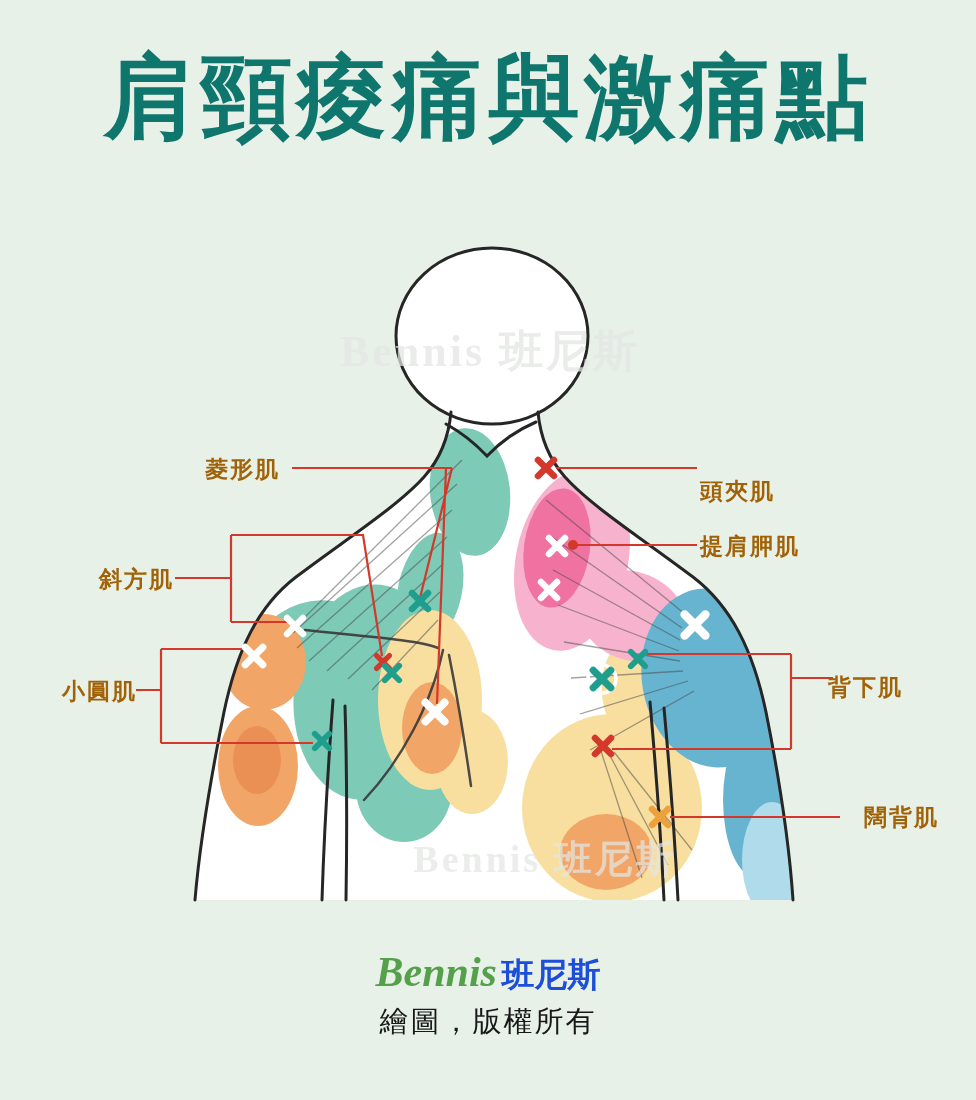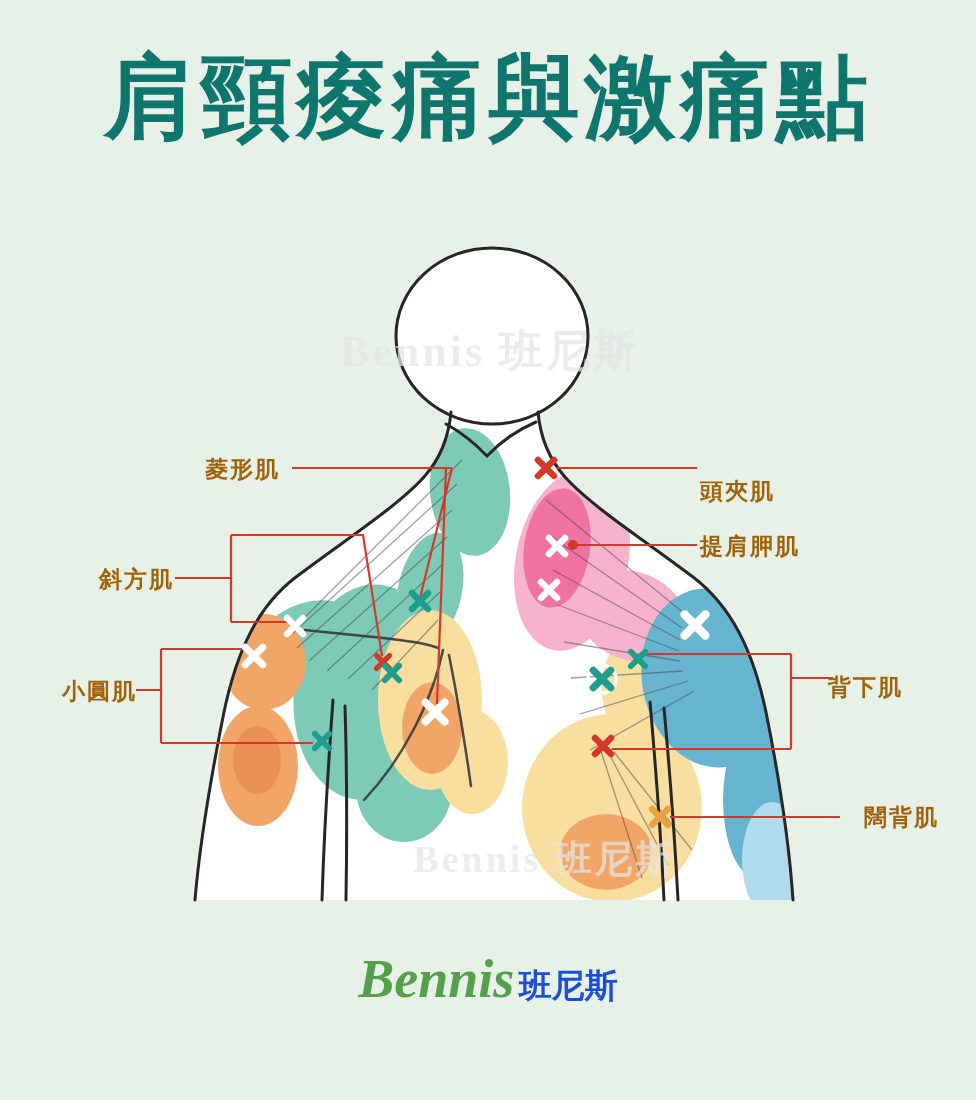--- a/index.html
+++ b/index.html
@@ -23,21 +23,21 @@
   #label-teres{left:62px;top:676px;}
   #label-infraspinatus{left:828px;top:664px;margin-top:8px;}
   #label-latissimus{left:844px;top:802px;margin-left:20px;}
   .outline{fill:none;stroke:#262626;stroke-width:3;stroke-linecap:round;}
   .fiber{fill:none;stroke:#2e2e2e;stroke-width:1.3;opacity:0.5;}
   .fiber2{fill:none;stroke:#1e1e1e;stroke-width:2.5;opacity:0.9;stroke-linecap:round;}
   .leader{fill:none;stroke:#d4382a;stroke-width:2.2;}
   .dot{fill:#d4382a;}
   .wm{fill:#e3e6e3;opacity:0.72;font-family:"Liberation Serif",serif;font-weight:bold;letter-spacing:3px;}
   .footer{position:absolute;top:948px;left:0;width:100%;text-align:center;}
-  .brand-en{font-family:"Liberation Serif",serif;font-style:italic;font-weight:700;font-size:54px;color:#55a04a;}
+  .brand-en{font-family:"Liberation Serif",serif;font-style:italic;font-weight:700;font-size:42px;color:#55a04a;}
   .brand-zh{font-size:33px;color:#1d4ed8;font-weight:600;}
   .caption{font-size:29px;color:#181818;margin-top:4px;font-weight:500;letter-spacing:2px;}
 </style>
 </head>
 <body>
 
 <div class="page">
 
   <h1 class="title">肩頸痠痛與激痛點</h1>
 
@@ -142,15 +142,16 @@
   <div class="mlabel" id="label-trapezius">斜方肌</div>
   <div class="mlabel" id="label-teres">小圓肌</div>
   <div class="mlabel" id="label-infraspinatus">背下肌</div>
   <div class="mlabel" id="label-latissimus">闊背肌</div>
 
   <div class="footer">
     <div>
       <span class="brand-en">Bennis</span>
       <span class="brand-zh">班尼斯</span>
     </div>
+    <div class="caption">繪圖，版權所有</div>
   </div>
 
 </div>
 
 </body></html>

